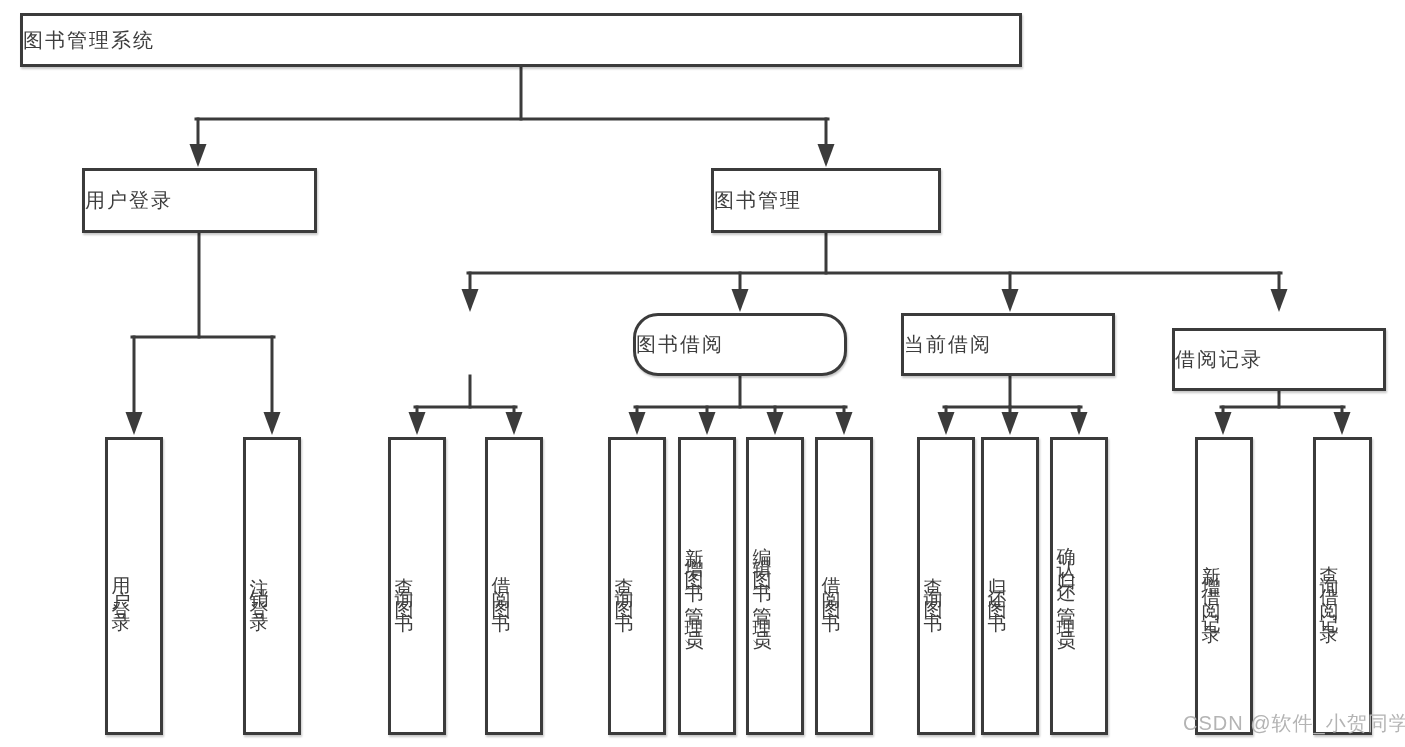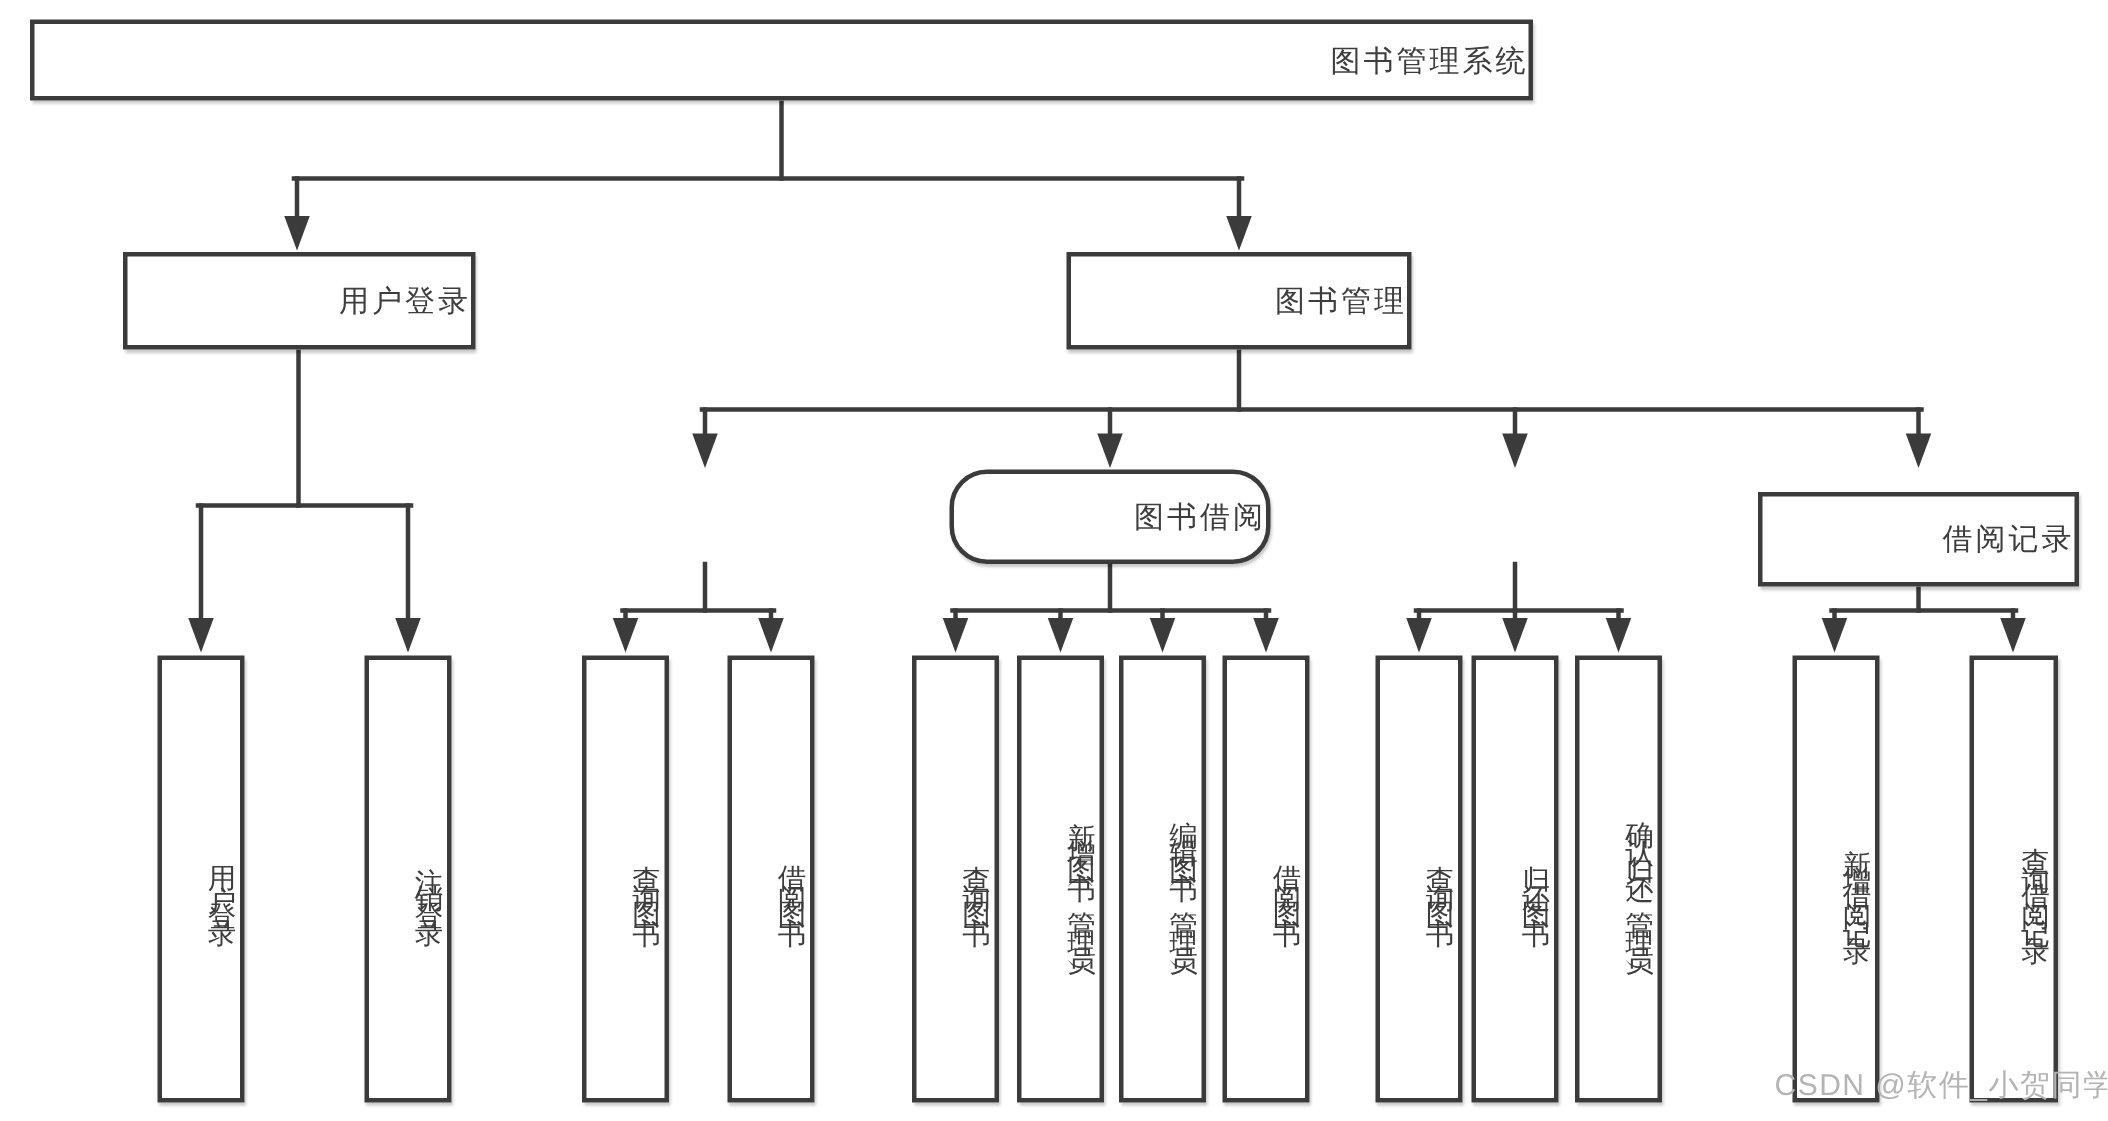--- a/index.html
+++ b/index.html
@@ -16,21 +16,21 @@
     left: 0; top: 0;
     width: 1405px; height: 747px;
   }
   .box {
     position: absolute;
     background: #ffffff;
     border: 3px solid #3b3b3b;
     box-sizing: border-box;
     display: flex;
     align-items: center;
-    justify-content: flex-end;
+    justify-content: flex-start;
     color: #3d3d3d;
     box-shadow: 1px 2px 2px rgba(0,0,0,0.22);
   }
   .h { font-size: 20px; letter-spacing: 2px; white-space: nowrap; }
   .v span {
     writing-mode: vertical-rl;
     text-orientation: mixed;
     font-size: 19px;
     letter-spacing: 12px;
     color: #3d3d3d;
@@ -113,20 +113,23 @@
   <div class="box h" style="left:82px;top:168px;width:235px;height:65px;">
     <span>用户登录</span>
   </div>
   <div class="box h" style="left:711px;top:168px;width:230px;height:65px;">
     <span>图书管理</span>
   </div>
 
   <div class="box h" style="left:633px;top:313px;width:214px;height:63px;border-radius:25px;">
     <span>图书借阅</span>
   </div>
+  <div class="box h" style="left:901px;top:313px;width:214px;height:63px;">
+    <span>当前借阅</span>
+  </div>
   <div class="box h" style="left:1172px;top:328px;width:214px;height:63px;">
     <span>借阅记录</span>
   </div>
 
   <div class="box v" style="left:105px;top:437px;width:58px;height:298px;">
     <span>用户登录</span>
   </div>
   <div class="box v" style="left:243px;top:437px;width:58px;height:298px;">
     <span>注销登录</span>
   </div>

